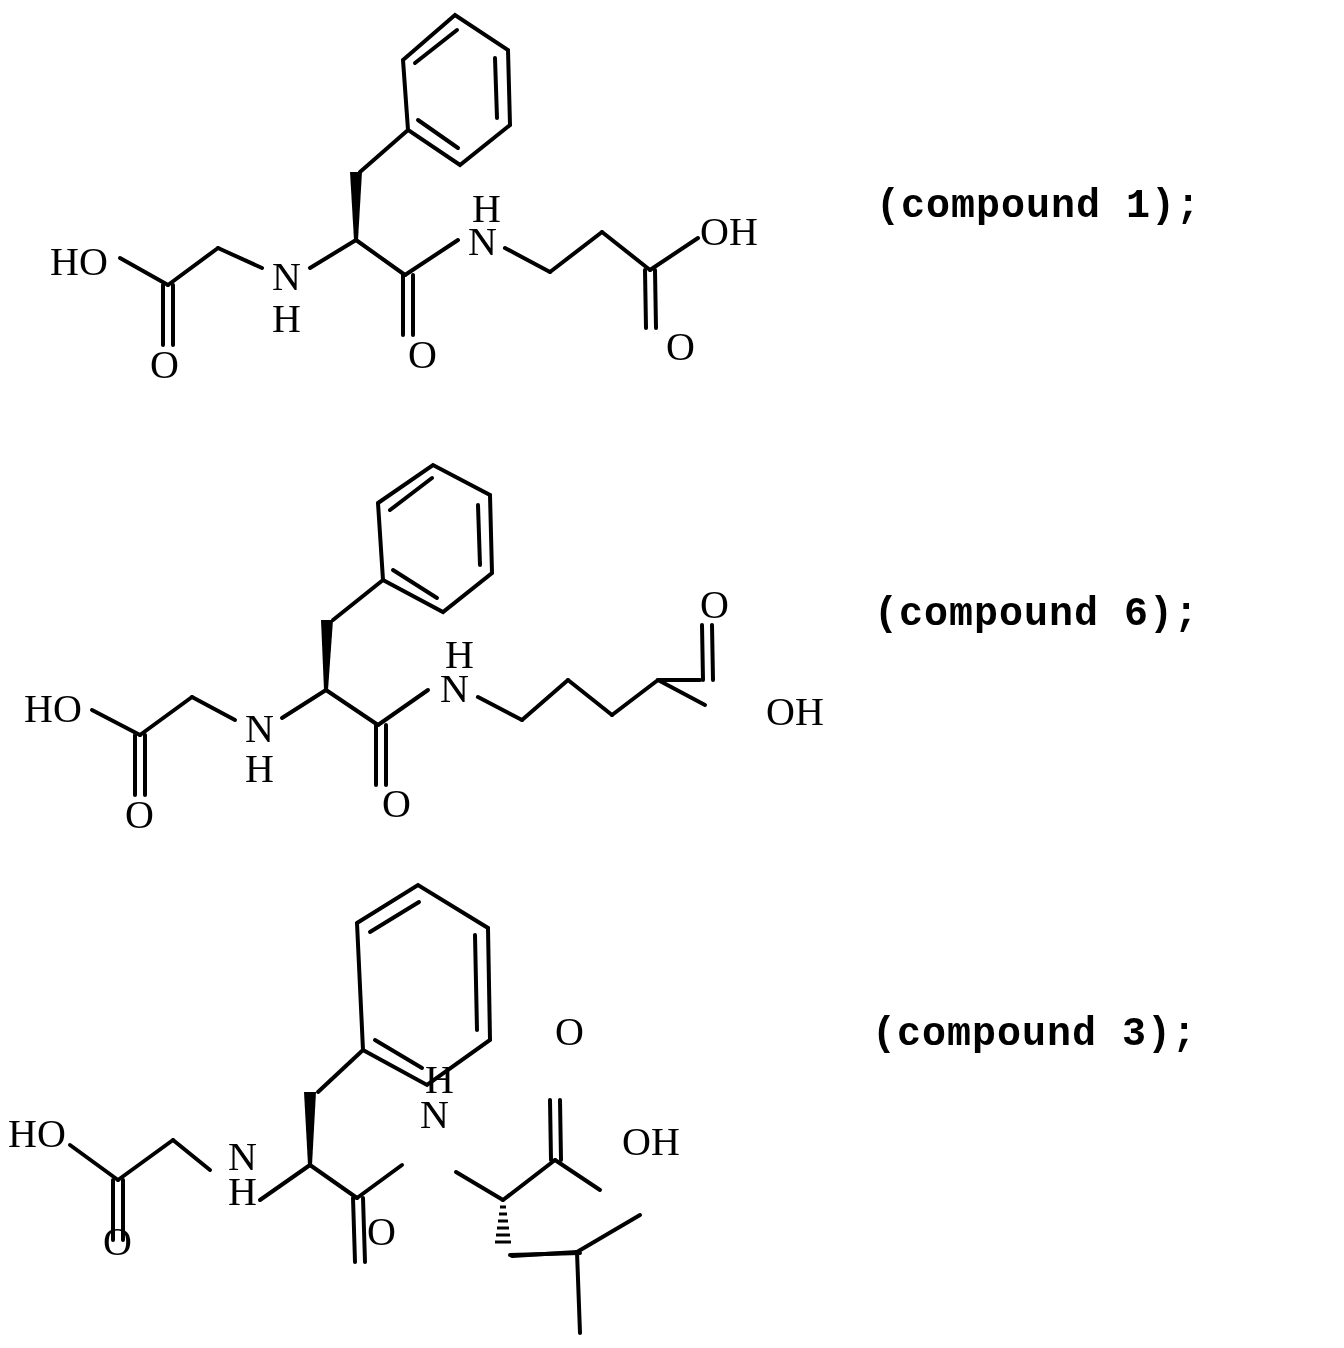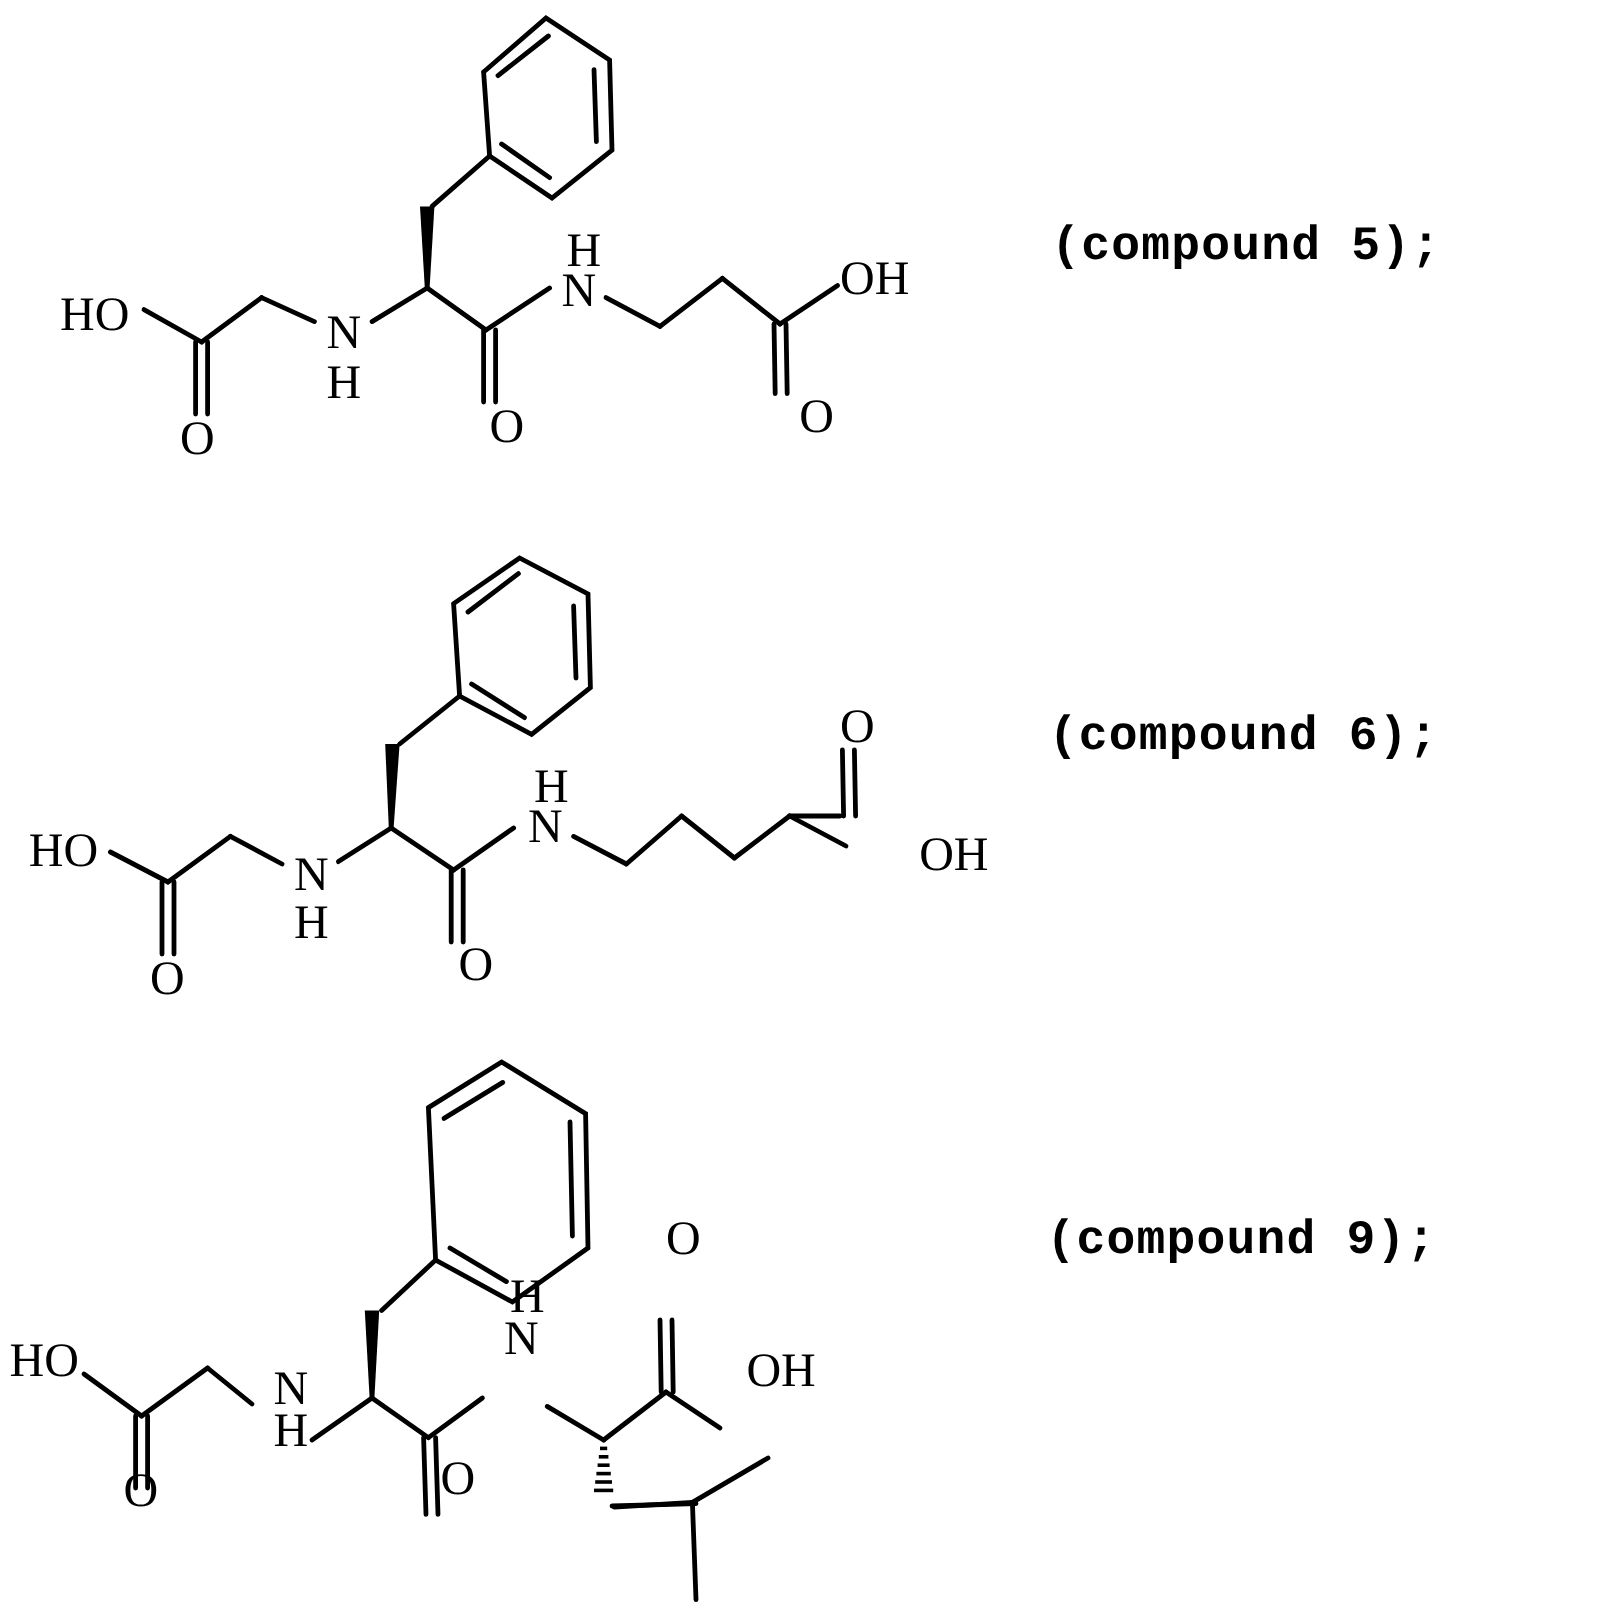--- a/index.html
+++ b/index.html
@@ -137,15 +137,15 @@
     <text class="atom" x="228" y="1205">H</text>
     <text class="atom" x="103" y="1255">O</text>
     <text class="atom" x="425" y="1093">H</text>
     <text class="atom" x="420" y="1128">N</text>
     <text class="atom" x="367" y="1245">O</text>
     <text class="atom" x="622" y="1155">OH</text>
     <text class="atom" x="555" y="1045">O</text>
   </g>
 </svg>
 
-<div class="label" style="left:876px; top:184px;">(compound 5);</div>
+<div class="label" style="left:876px; top:184px;">(compound 1);</div>
 <div class="label" style="left:874px; top:592px;">(compound 6);</div>
-<div class="label" style="left:872px; top:1012px;">(compound 9);</div>
+<div class="label" style="left:872px; top:1012px;">(compound 3);</div>
 
 </body></html>

